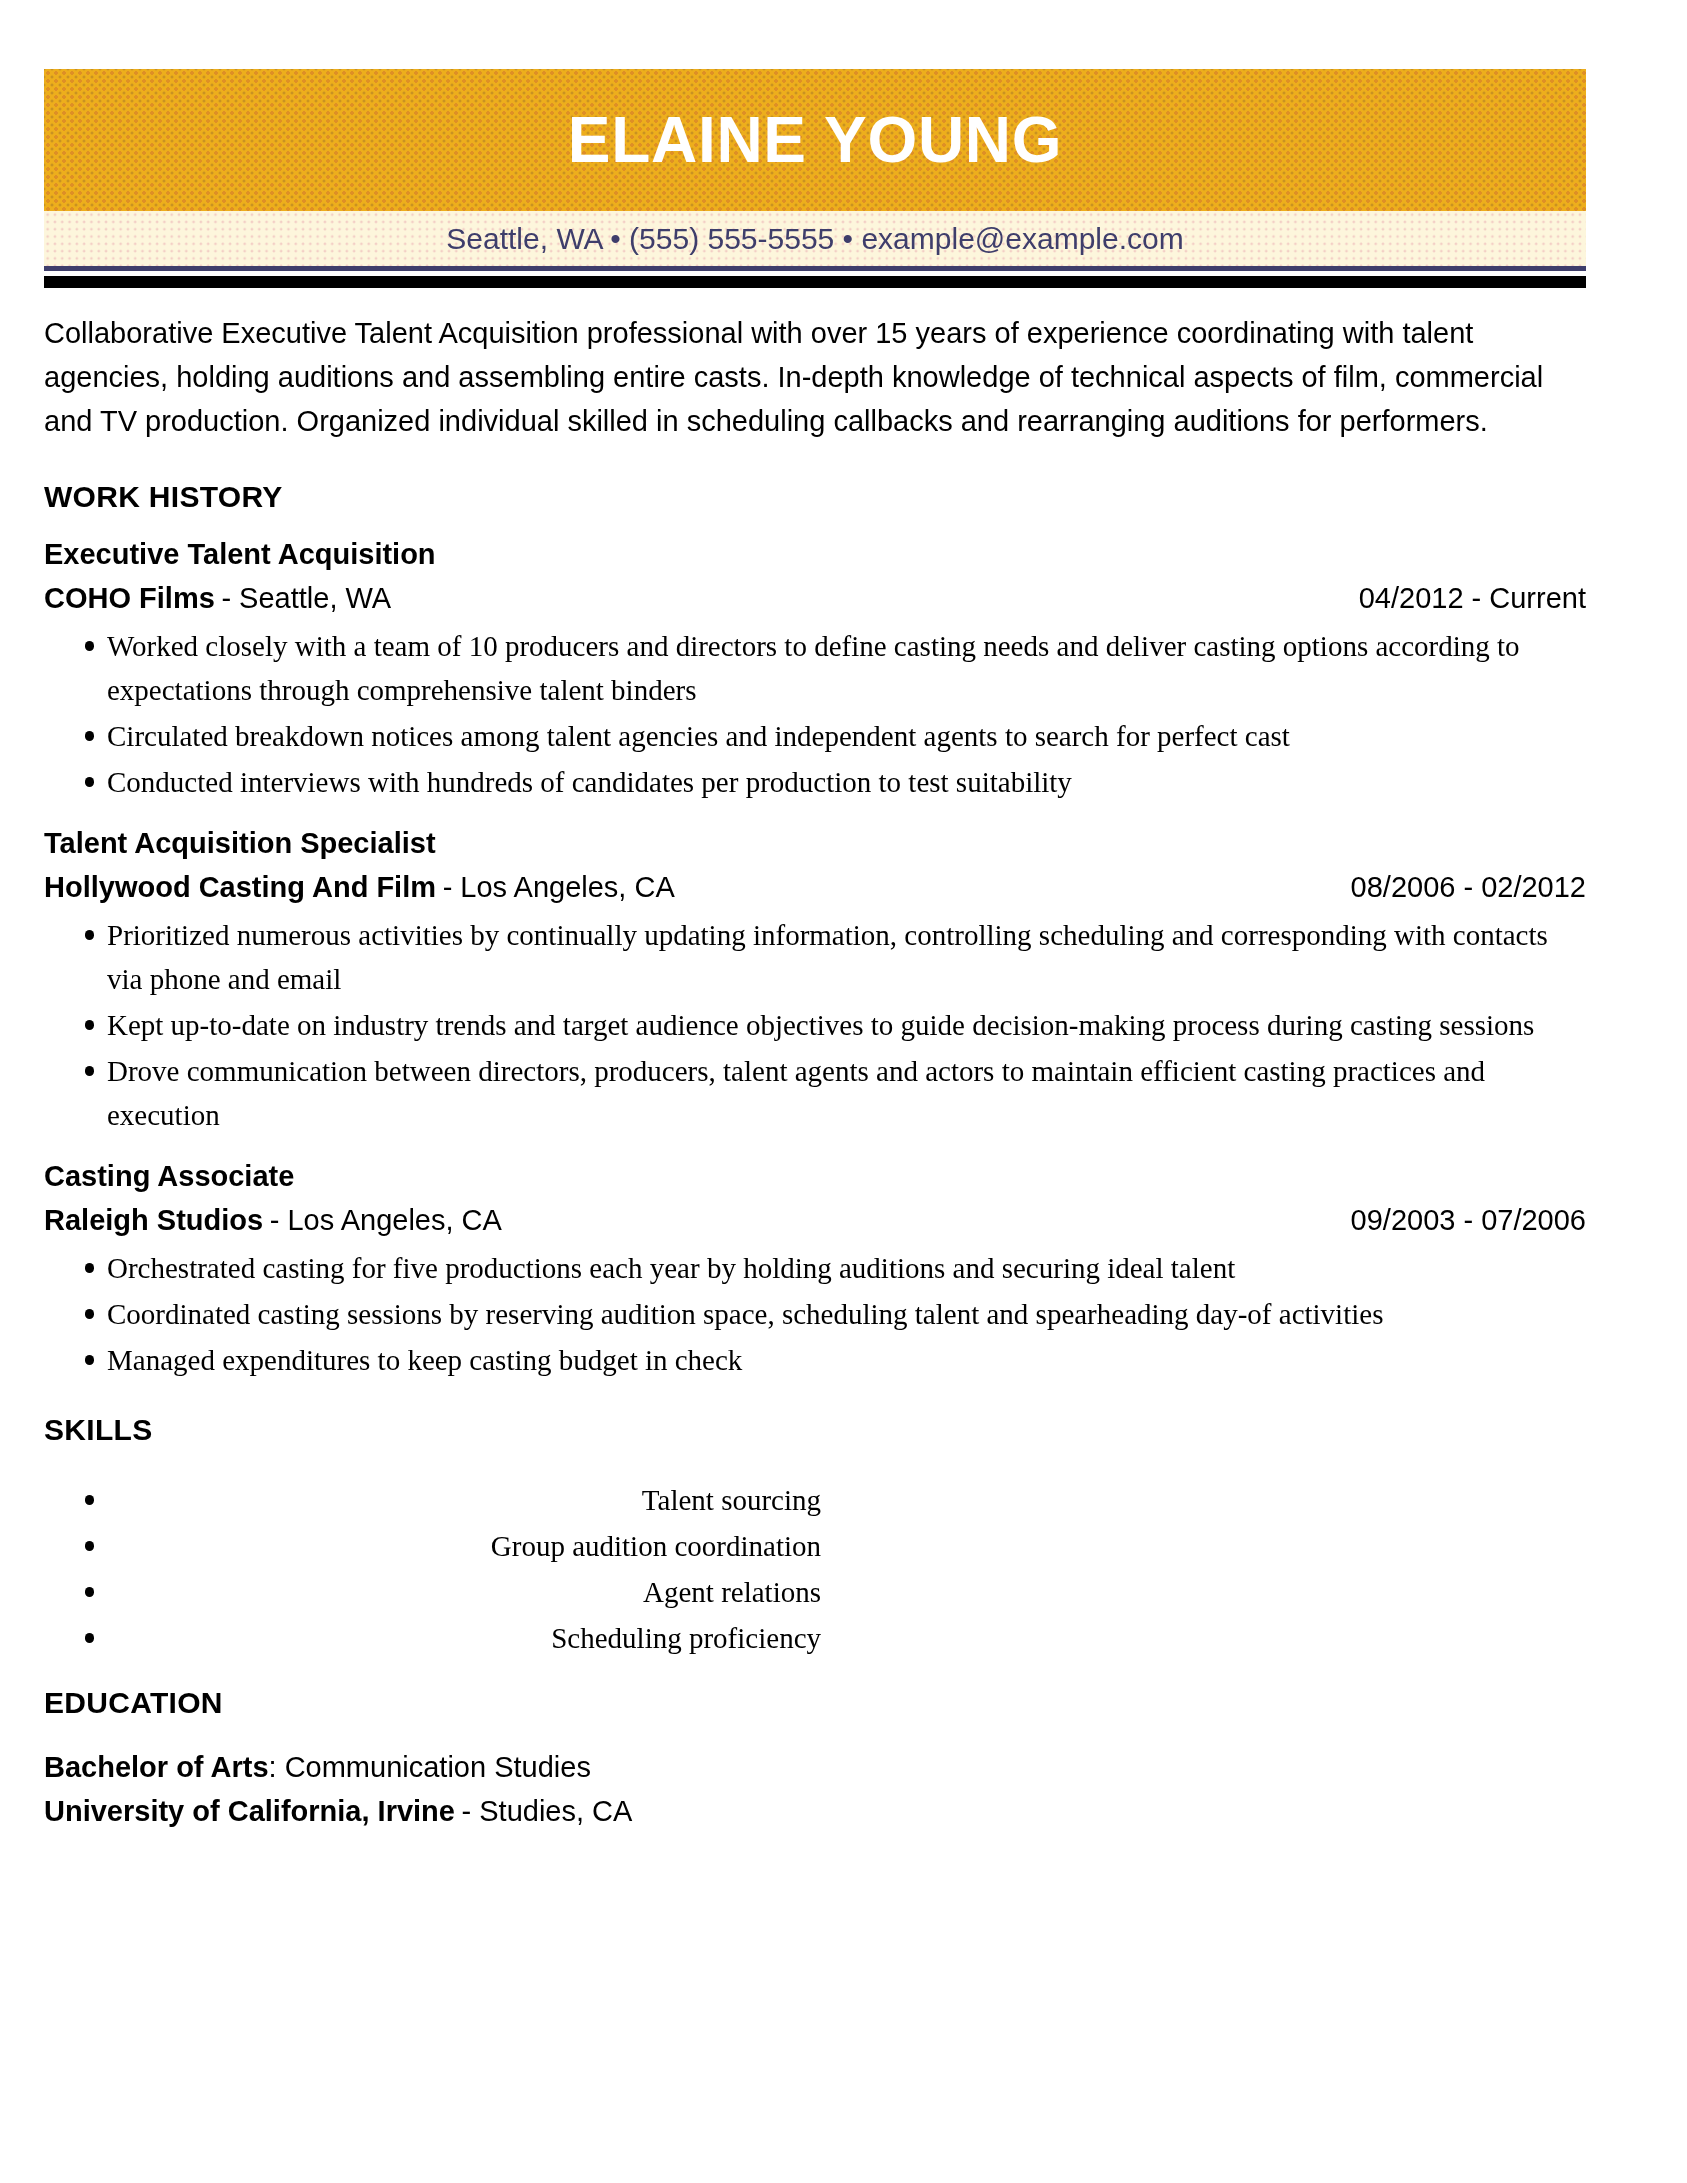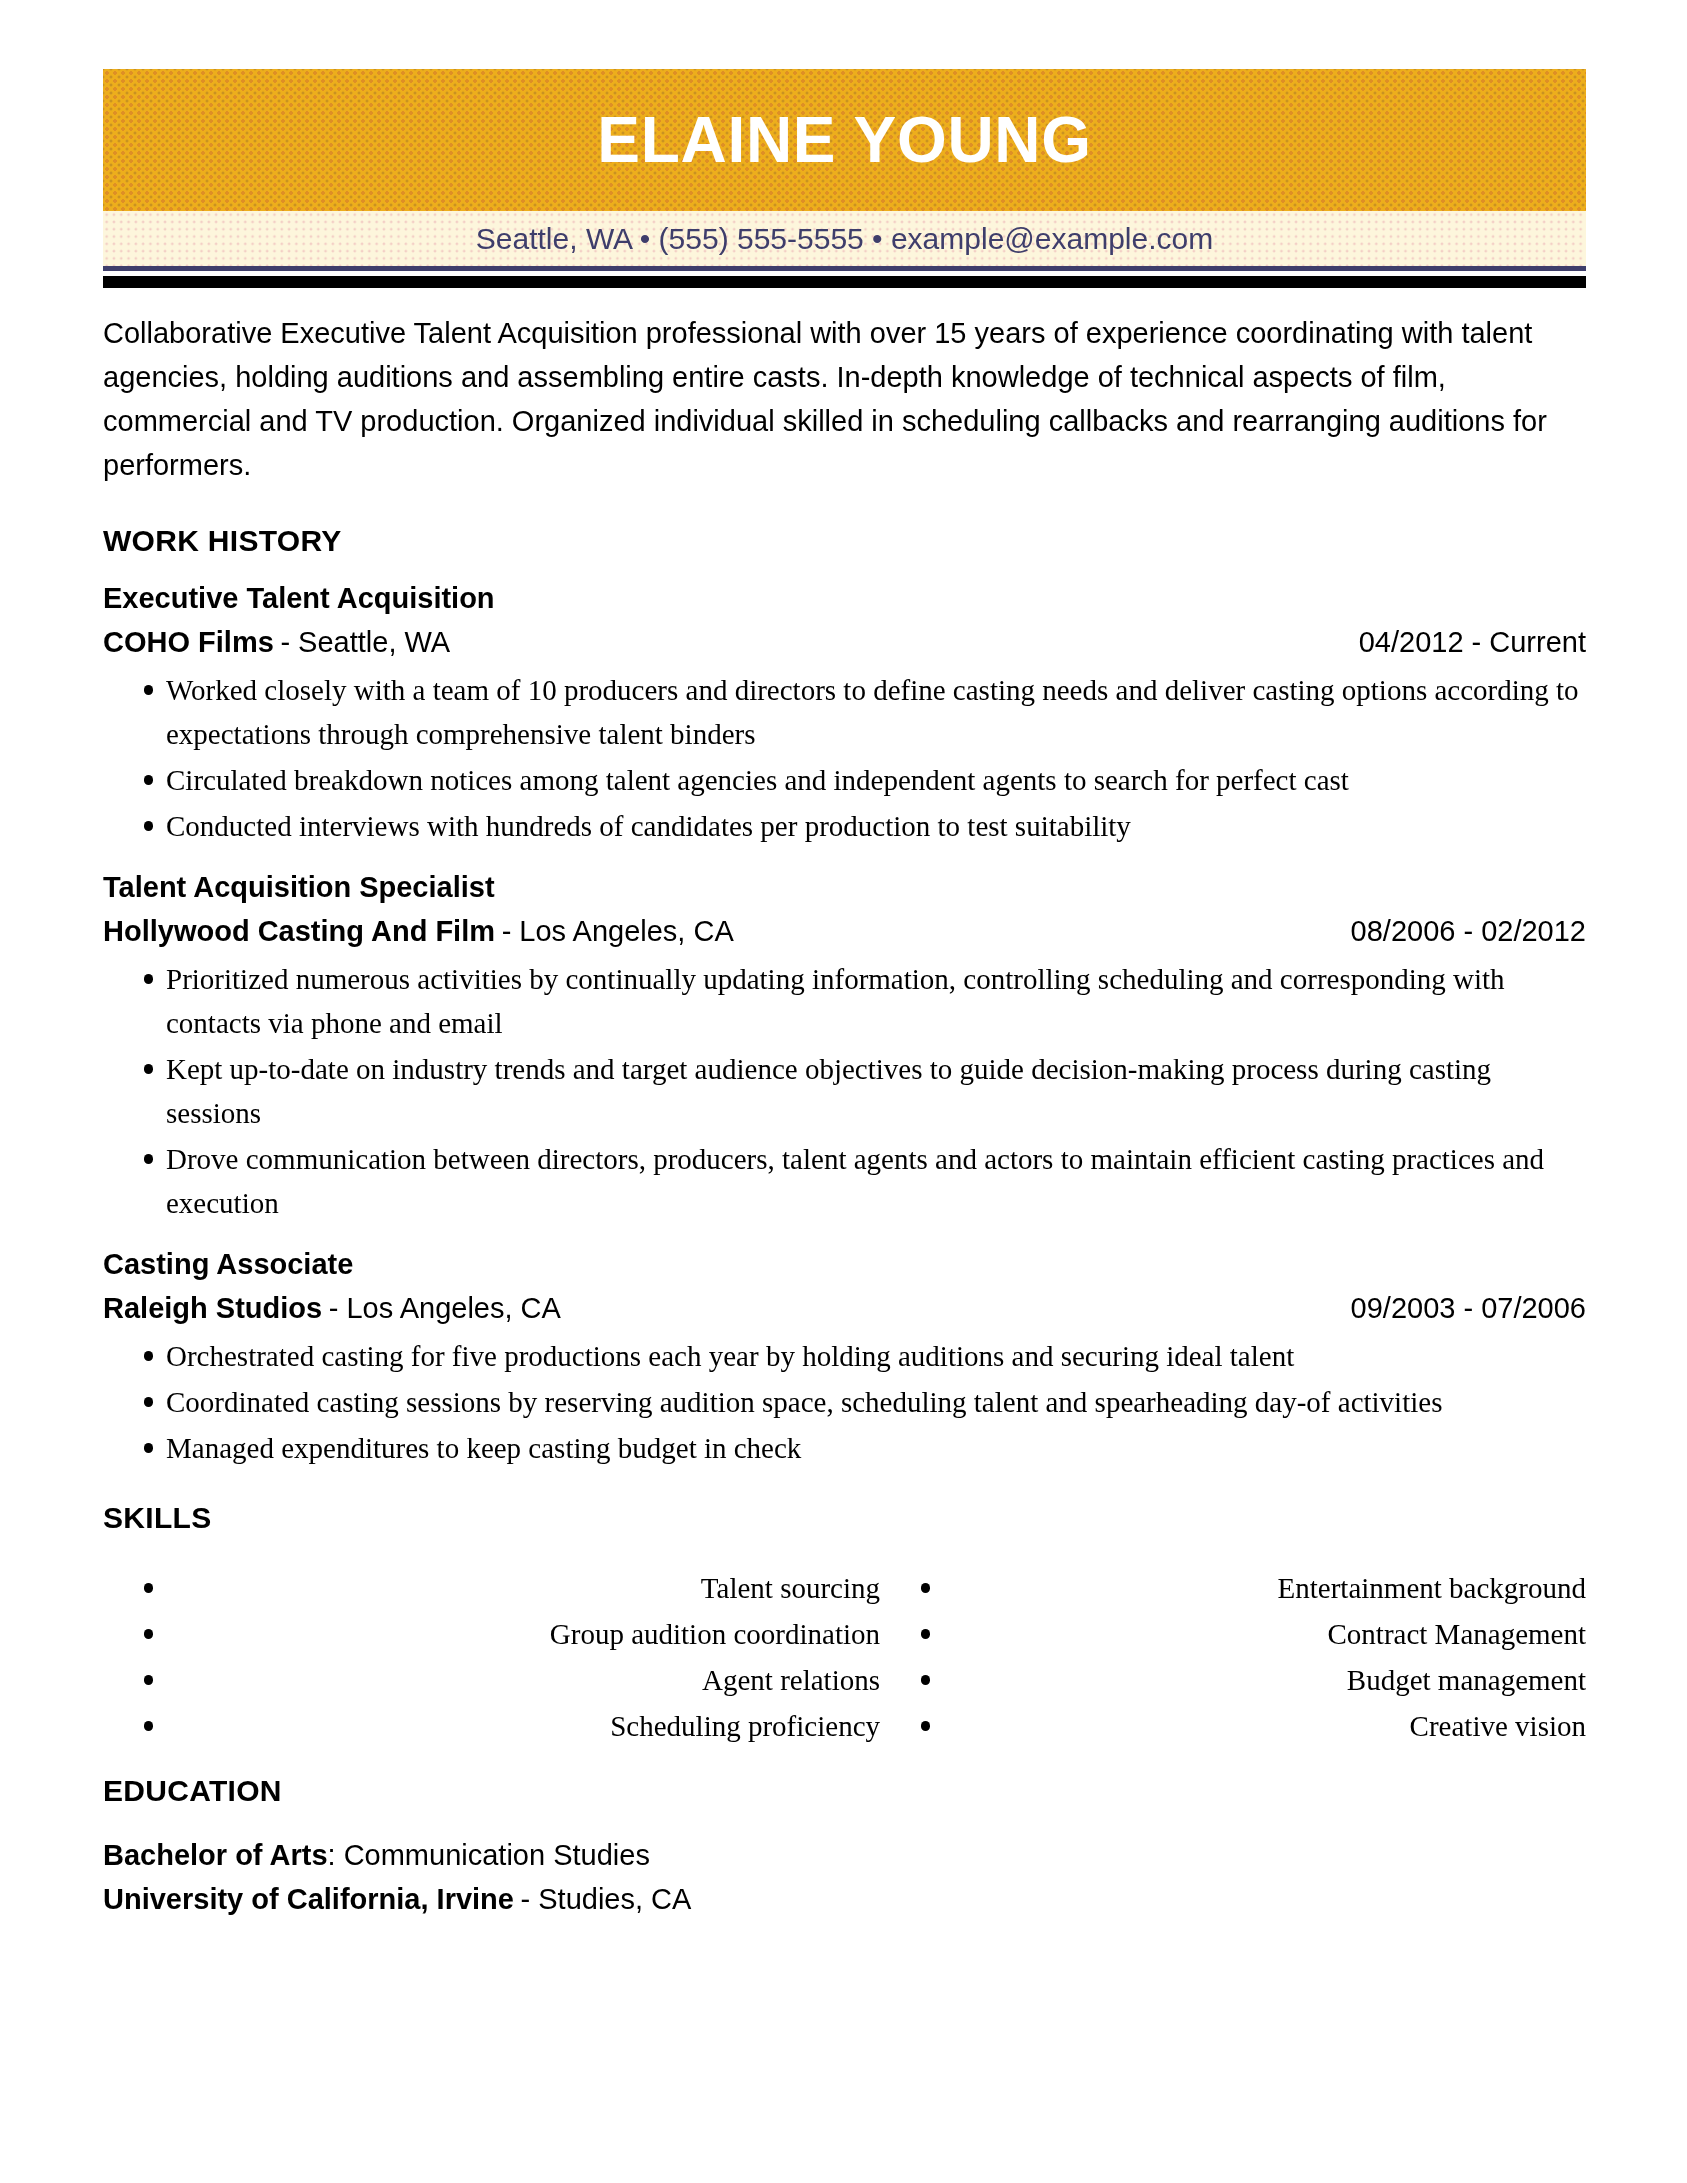--- a/index.html
+++ b/index.html
@@ -3,21 +3,21 @@
 <meta charset="utf-8">
 <style>
   * { margin:0; padding:0; box-sizing:border-box; }
   html, body { background:#ffffff; }
   body {
     width:1687px; height:2183px;
     font-family:"Liberation Sans", "DejaVu Sans", sans-serif;
     font-size:29px; line-height:44px; color:#000;
     position:relative; overflow:hidden;
   }
-  .page { padding:69px 101px 0 103px; }
+  .page { padding:69px 101px 0 44px; }
 
   
   .band-gold {
     height:142px;
     background-color:#EDAE1C;
     background-image:
       radial-gradient(circle, #DE8F26 30%, rgba(222,143,38,0) 37%),
       radial-gradient(circle, #C99222 24%, rgba(201,146,34,0) 30%);
     background-size:8px 8px, 8px 8px;
     background-position:0 0, 4px 4px;
@@ -141,26 +141,20 @@
 
   <section>
     <h2 class="section-heading heading-skills">SKILLS</h2>
     <div class="skills-columns">
       <ul class="bullets skills-col-left">
         <li>Talent sourcing</li>
         <li>Group audition coordination</li>
         <li>Agent relations</li>
         <li>Scheduling proficiency</li>
       </ul>
-      <ul class="bullets skills-col-right">
-        <li>Entertainment background</li>
-        <li>Contract Management</li>
-        <li>Budget management</li>
-        <li>Creative vision</li>
-      </ul>
     </div>
   </section>
 
   <section>
     <h2 class="section-heading heading-education">EDUCATION</h2>
     <div class="education-block">
       <div><span class="edu-bold">Bachelor of Arts</span><span>: Communication Studies</span></div>
       <div><span class="edu-bold">University of California, Irvine</span><span class="job-location">- Studies, CA</span></div>
     </div>
   </section>

